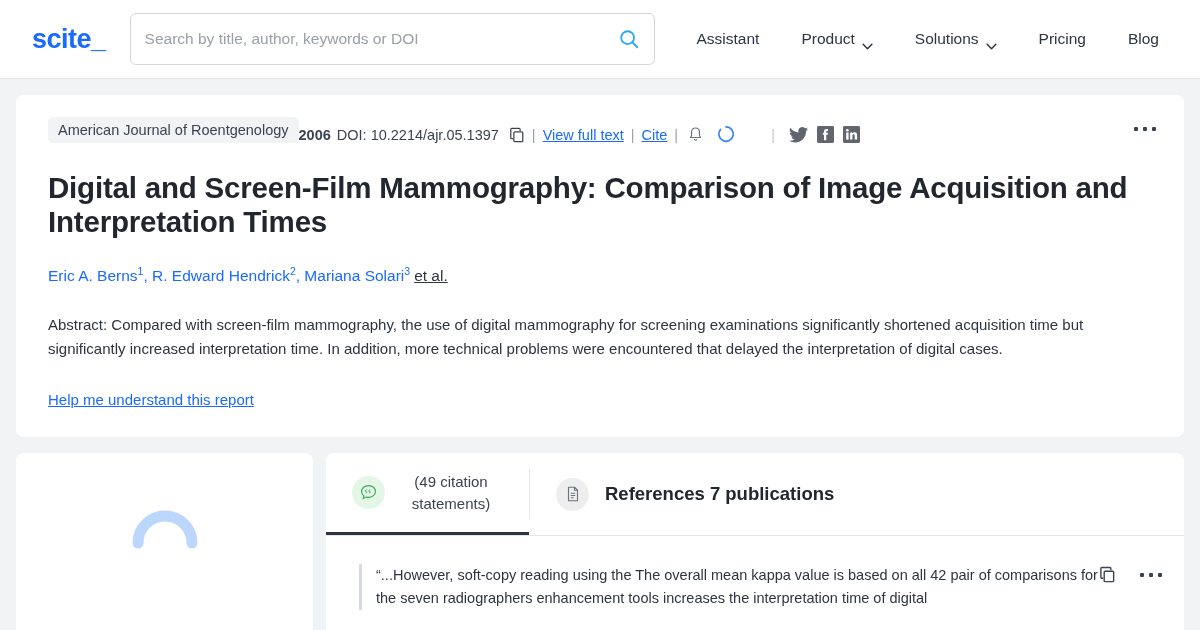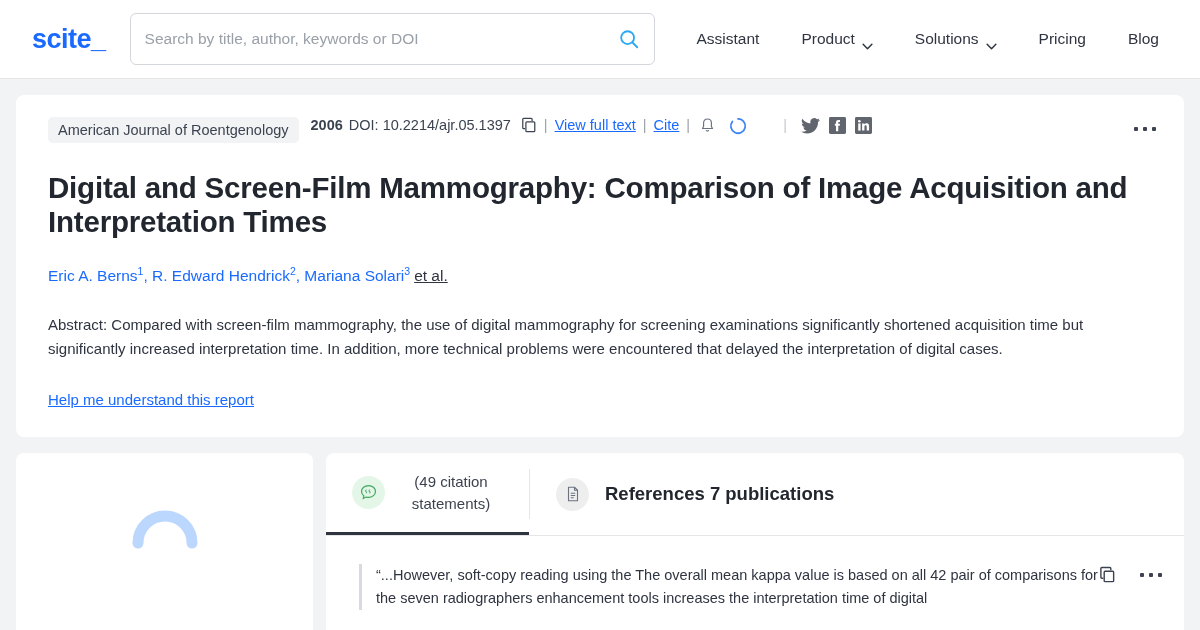--- a/index.html
+++ b/index.html
@@ -81,35 +81,35 @@
     border-radius: 8px;
   }
 
   .paper-card {
     padding: 22px 32px 28px 32px;
     position: relative;
   }
 
   .meta-row {
     display: flex;
-    align-items: flex-start;
+    align-items: flex-end;
     font-size: 14.5px;
     color: #3c4350;
     gap: 0;
     flex-wrap: nowrap;
   }
   .journal-badge {
     background: #f2f3f5;
     border-radius: 5px;
     padding: 5px 10px;
     font-size: 14.5px;
     color: #3c4350;
     cursor: pointer;
   }
-  .year { font-weight: bold; margin-left: 12px; }
+  .year { font-weight: bold; }
   .doi { margin-left: 6px; color: #3c4350; }
   .icon-btn { cursor: pointer; display: inline-flex; align-items: center; }
   .copy-icon { width: 16px; height: 16px; margin-left: 10px; }
   .sep { color: #9aa0a8; margin: 0 7px; }
   .link {
     color: #1a6aff;
     text-decoration: underline;
     cursor: pointer;
   }
   .bell-icon { width: 15px; height: 17px; margin: 0 3px; }

